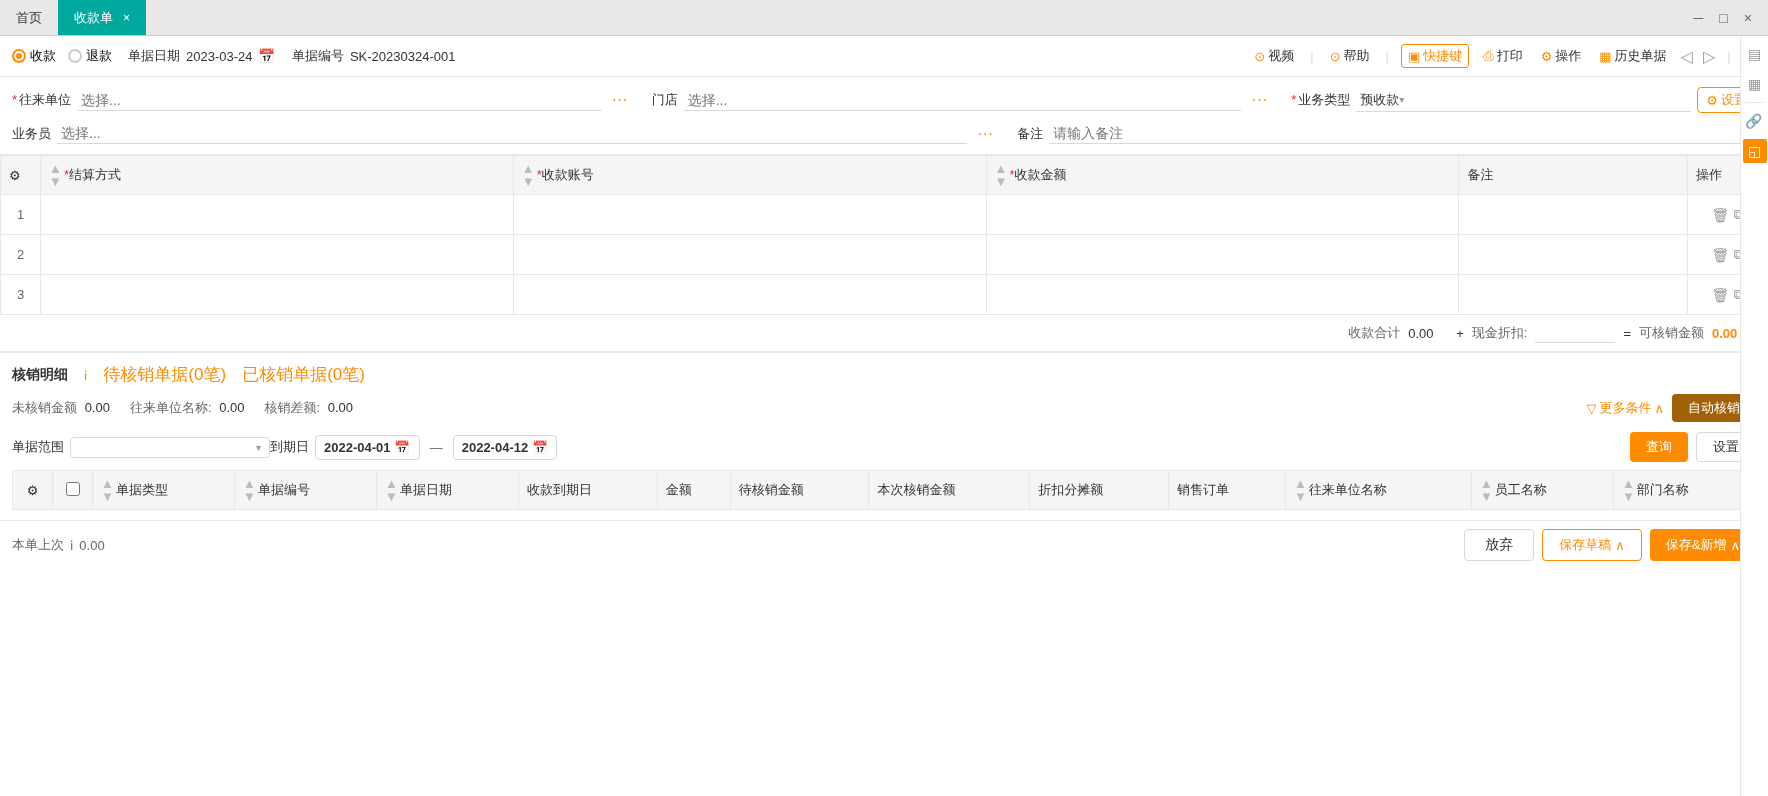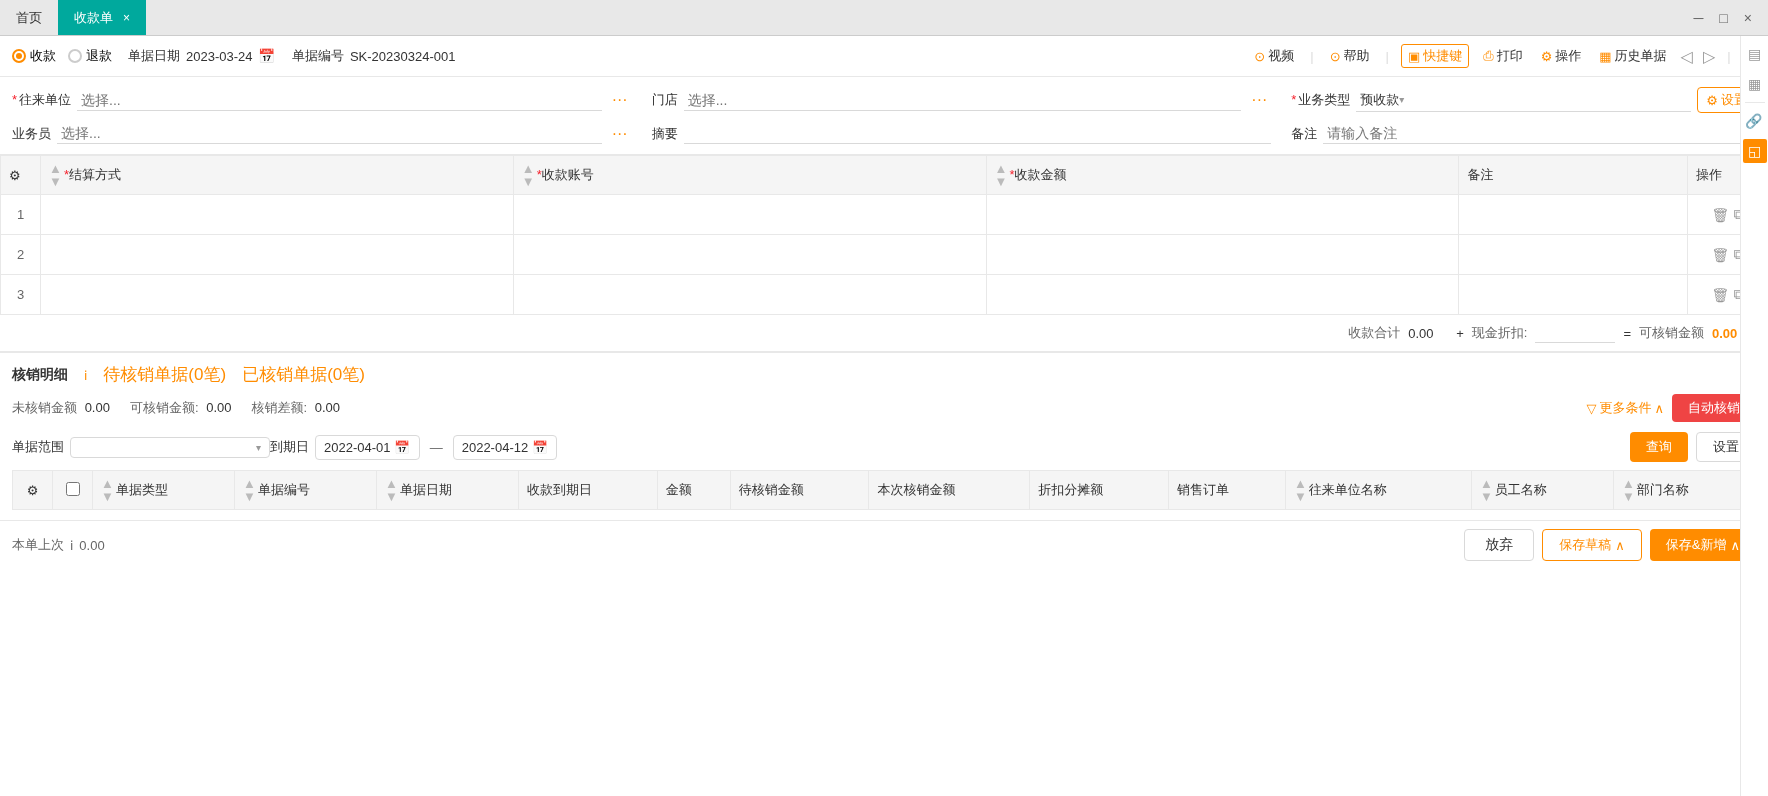--- a/index.html
+++ b/index.html
@@ -145,37 +145,37 @@
       margin-bottom: 10px; color: #666;
     }
     .verify-stats span { white-space: nowrap; }
     .verify-stats .val { color: #333; }
     .verify-filter-row {
       display: flex; align-items: center; margin-bottom: 8px;
     }
     .verify-filter-right { margin-left: auto; display: flex; align-items: center; gap: 8px; }
     .filter-more { color: #ff8c00; cursor: pointer; display: flex; align-items: center; gap: 3px; }
     .auto-btn {
-      background: #ef4444; color: #fff; border: none; border-radius: 4px;
+      background: #a16207; color: #fff; border: none; border-radius: 4px;
       padding: 5px 16px; cursor: pointer; white-space: nowrap;
     }
     .field-group {
       display: flex; align-items: center; gap: 6px;
     }
     .field-label { color: #333; white-space: nowrap; }
     .select-input {
       border: 1px solid #d9d9d9; border-radius: 4px; padding: 4px 8px;
       min-width: 150px; display: flex; align-items: center; justify-content: space-between;
       cursor: pointer; background: #fff;
     }
     .select-arrow { color: #999; font-size: 10px; }
     .date-input {
       border: 1px solid #d9d9d9; border-radius: 4px; padding: 4px 8px;
       display: flex; align-items: center; gap: 4px; cursor: pointer; background: #fff;
-      color: #333; white-space: nowrap;
+      color: #333; white-space: nowrap; font-weight: bold;
     }
     .date-sep { color: #666; padding: 0 4px; }
     .query-btn {
       background: #ff8c00; color: #fff; border: none; border-radius: 4px;
       padding: 5px 16px; cursor: pointer;
     }
     .setting-btn2 {
       background: #fff; color: #333; border: 1px solid #d9d9d9; border-radius: 4px;
       padding: 5px 16px; cursor: pointer;
     }
@@ -337,24 +337,20 @@
           <span>设置</span>
         </div>
       </div>
     </div>
 
     <div class="form-row">
       <div class="form-field" style="flex:2;">
         <span class="form-field-label">业务员</span>
         <input class="form-input" type="text" placeholder="选择..." style="">
         <span class="form-dots">···</span>
-      </div>
-      <div class="form-field" style="flex:2; margin-left:20px;">
-        <span class="form-field-label">摘要</span>
-        <input class="form-input" type="text" style="">
       </div>
       <div class="form-field" style="flex:1.5; margin-left:20px;">
         <span class="form-field-label">备注</span>
         <input class="form-input" type="text" placeholder="请输入备注" style="">
       </div>
     </div>
   </div>
 
   <div class="data-table-wrap" style="max-height: 160px; flex-shrink:0;">
     <table class="data-table">
@@ -462,21 +458,21 @@
       <span class="verify-tab">待核销单据(0笔)</span>
       <span class="verify-tab">已核销单据(0笔)</span>
     </div>
 
     <div class="verify-stats">
       <span>
         <span>未核销金额</span>
         <span class="val" style="margin-left:4px;">0.00</span>
       </span>
       <span>
-        <span>可核销金额:</span>
+        <span>往来单位名称:</span>
         <span class="val" style="margin-left:4px;">0.00</span>
       </span>
       <span>
         <span>核销差额:</span>
         <span class="val" style="margin-left:4px;">0.00</span>
       </span>
       <div class="verify-filter-right">
         <div class="filter-more">
           <span>▽</span>
           <span>更多条件</span>

